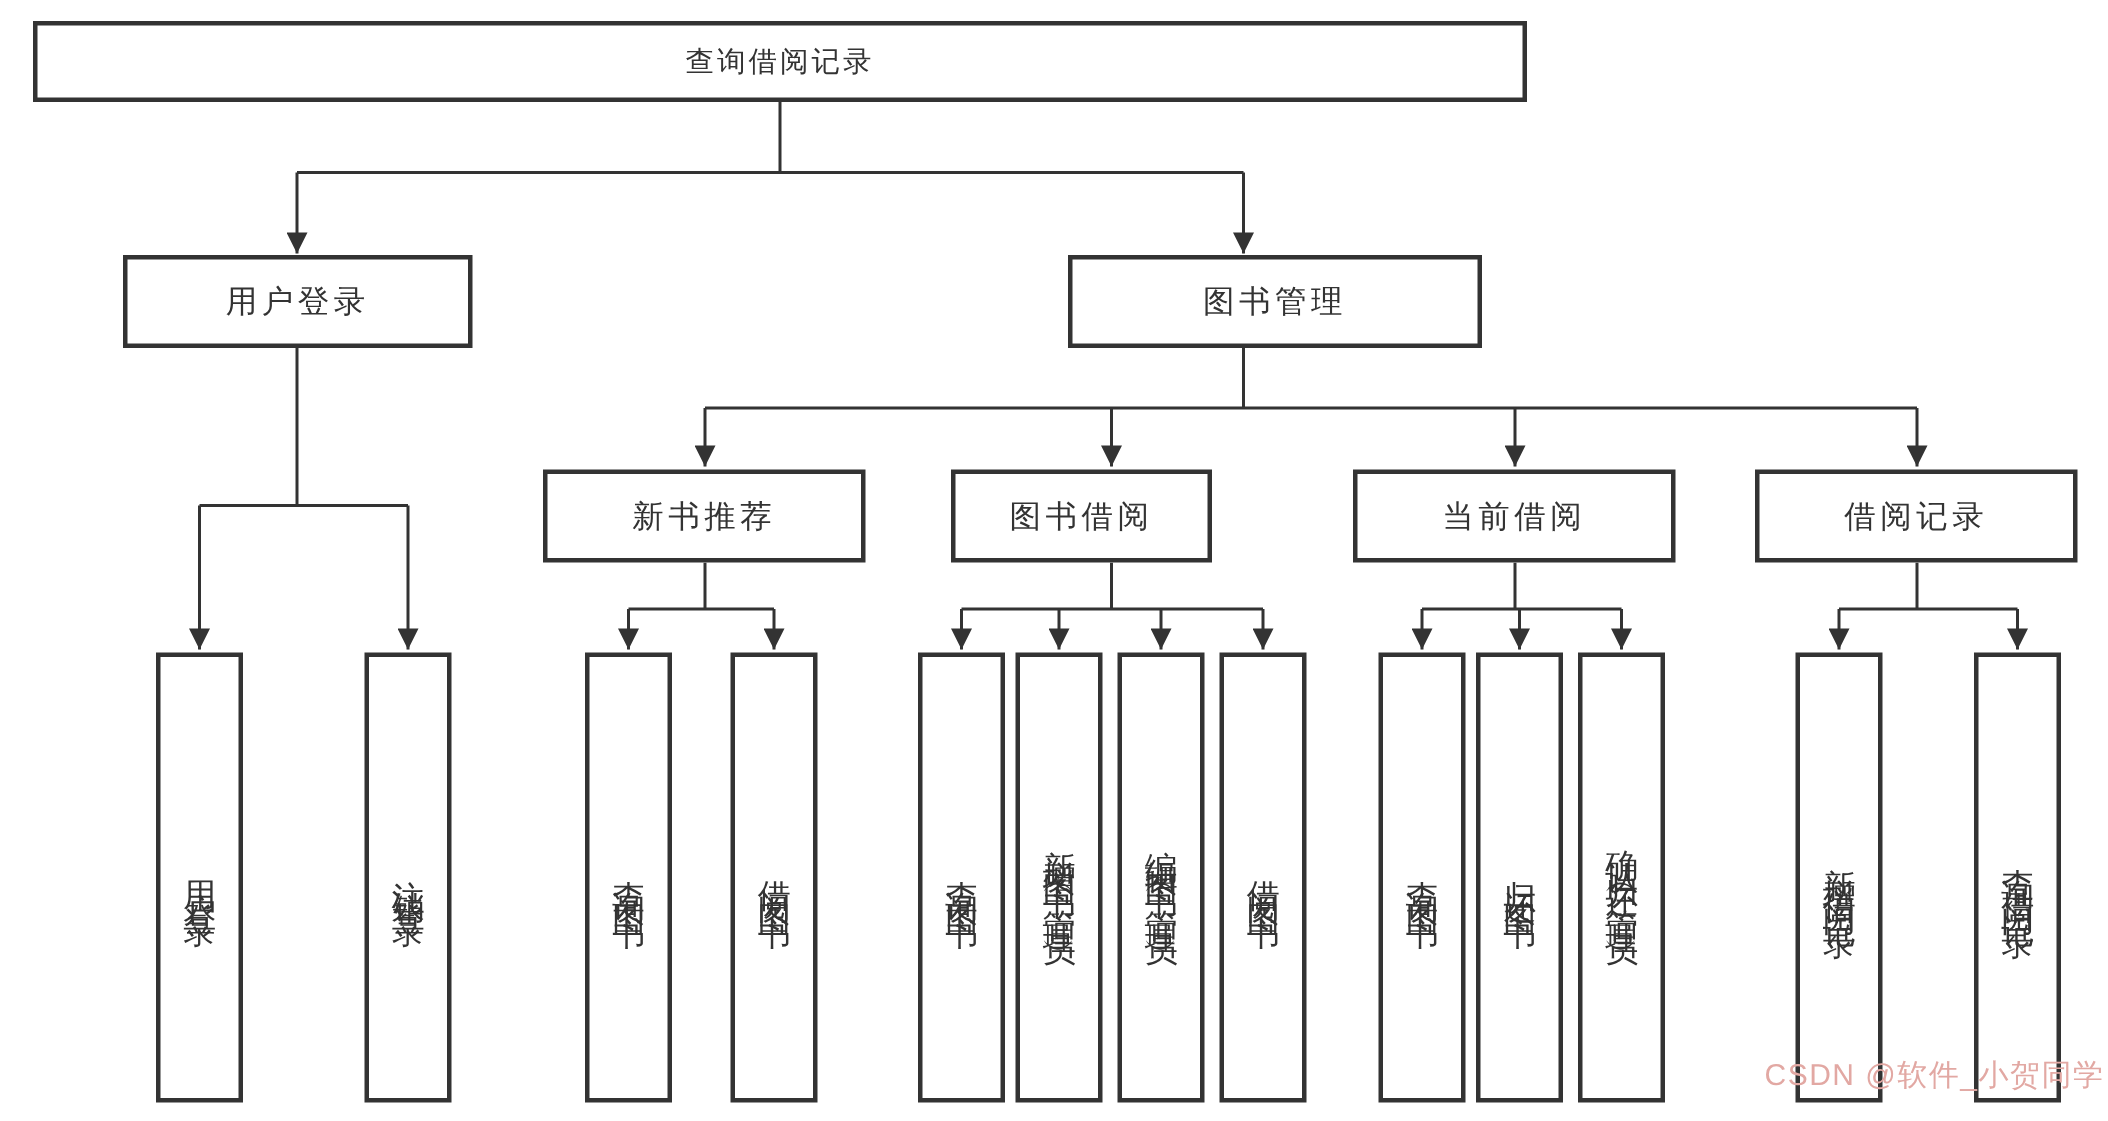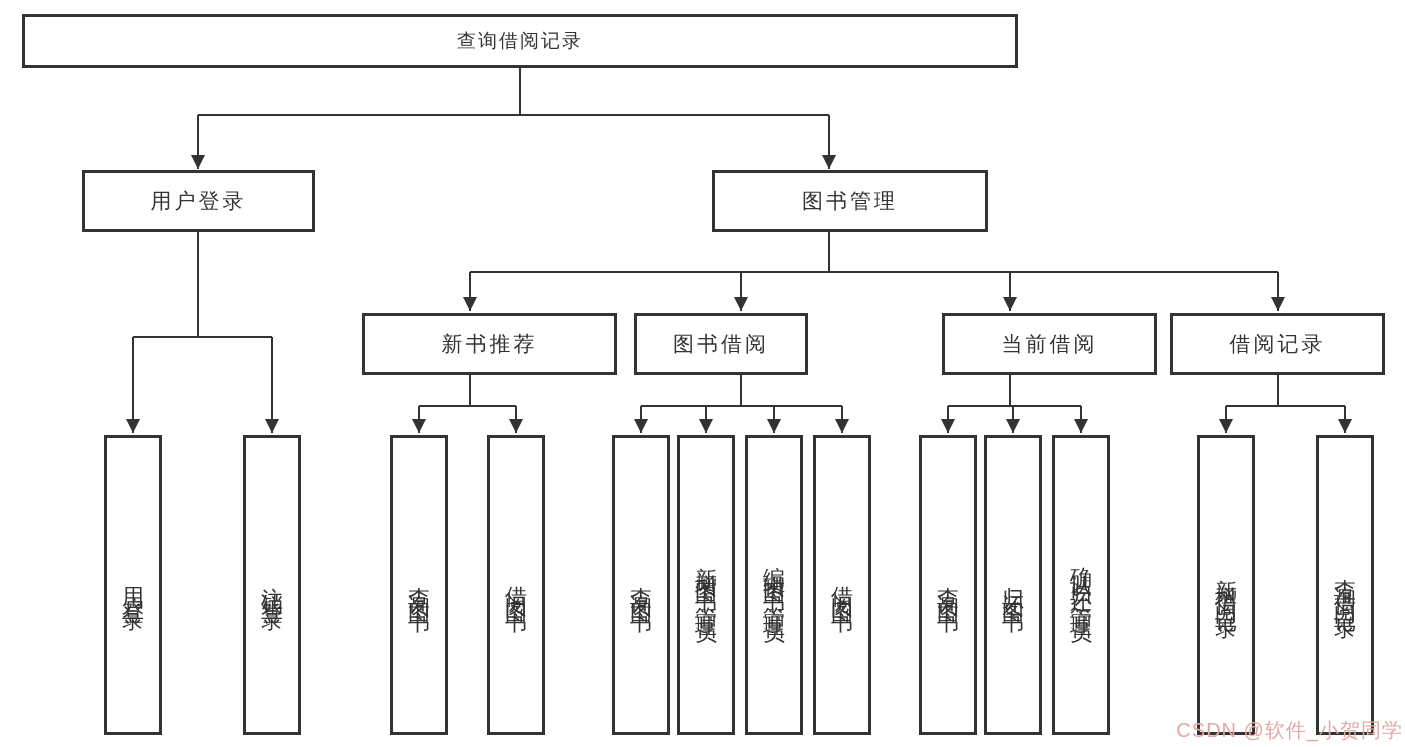--- a/index.html
+++ b/index.html
@@ -59,21 +59,21 @@
     writing-mode: vertical-rl;
     text-orientation: mixed;
     font-size: 22px;
     letter-spacing: 8px;
     line-height: 1.1;
     white-space: nowrap;
   }
   .watermark {
     position: absolute;
     right: 2px;
-    bottom: 3px;
+    bottom: 17px;
     font-size: 20px;
     letter-spacing: 1px;
     color: var(--watermark-color);
     white-space: nowrap;
   }
 </style>
 </head>
 <body>
 
 <div class="canvas">
@@ -124,23 +124,23 @@
     <line x1="1226" y1="406" x2="1345" y2="406"></line>
     <line x1="1226" y1="406" x2="1226" y2="433" marker-end="url(#arrow)"></line>
     <line x1="1345" y1="406" x2="1345" y2="433" marker-end="url(#arrow)"></line>
   </svg>
 
   <div class="box rootbox">查询借阅记录</div>
 
   <div class="box hbox" style="left:82px; top:170px; width:233px;">用户登录</div>
   <div class="box hbox" style="left:712px; top:170px; width:276px;">图书管理</div>
 
-  <div class="box hbox" style="left:362px; top:313px; width:255px;">新书推荐</div>
+  <div class="box hbox" style="left:362px; top:313px; width:215px;">新书推荐</div>
   <div class="box hbox" style="left:634px; top:313px; width:174px;">图书借阅</div>
-  <div class="box hbox" style="left:902px; top:313px; width:215px;margin-left:40px;">当前借阅</div>
+  <div class="box hbox" style="left:902px; top:313px; width:215px;">当前借阅</div>
   <div class="box hbox" style="left:1170px; top:313px; width:215px;">借阅记录</div>
 
   <div class="box leaf" style="left:104px;">
     <span class="vtext">用户登录</span>
   </div>
   <div class="box leaf" style="left:243px;">
     <span class="vtext">注销登录</span>
   </div>
 
   <div class="box leaf" style="left:390px;">

